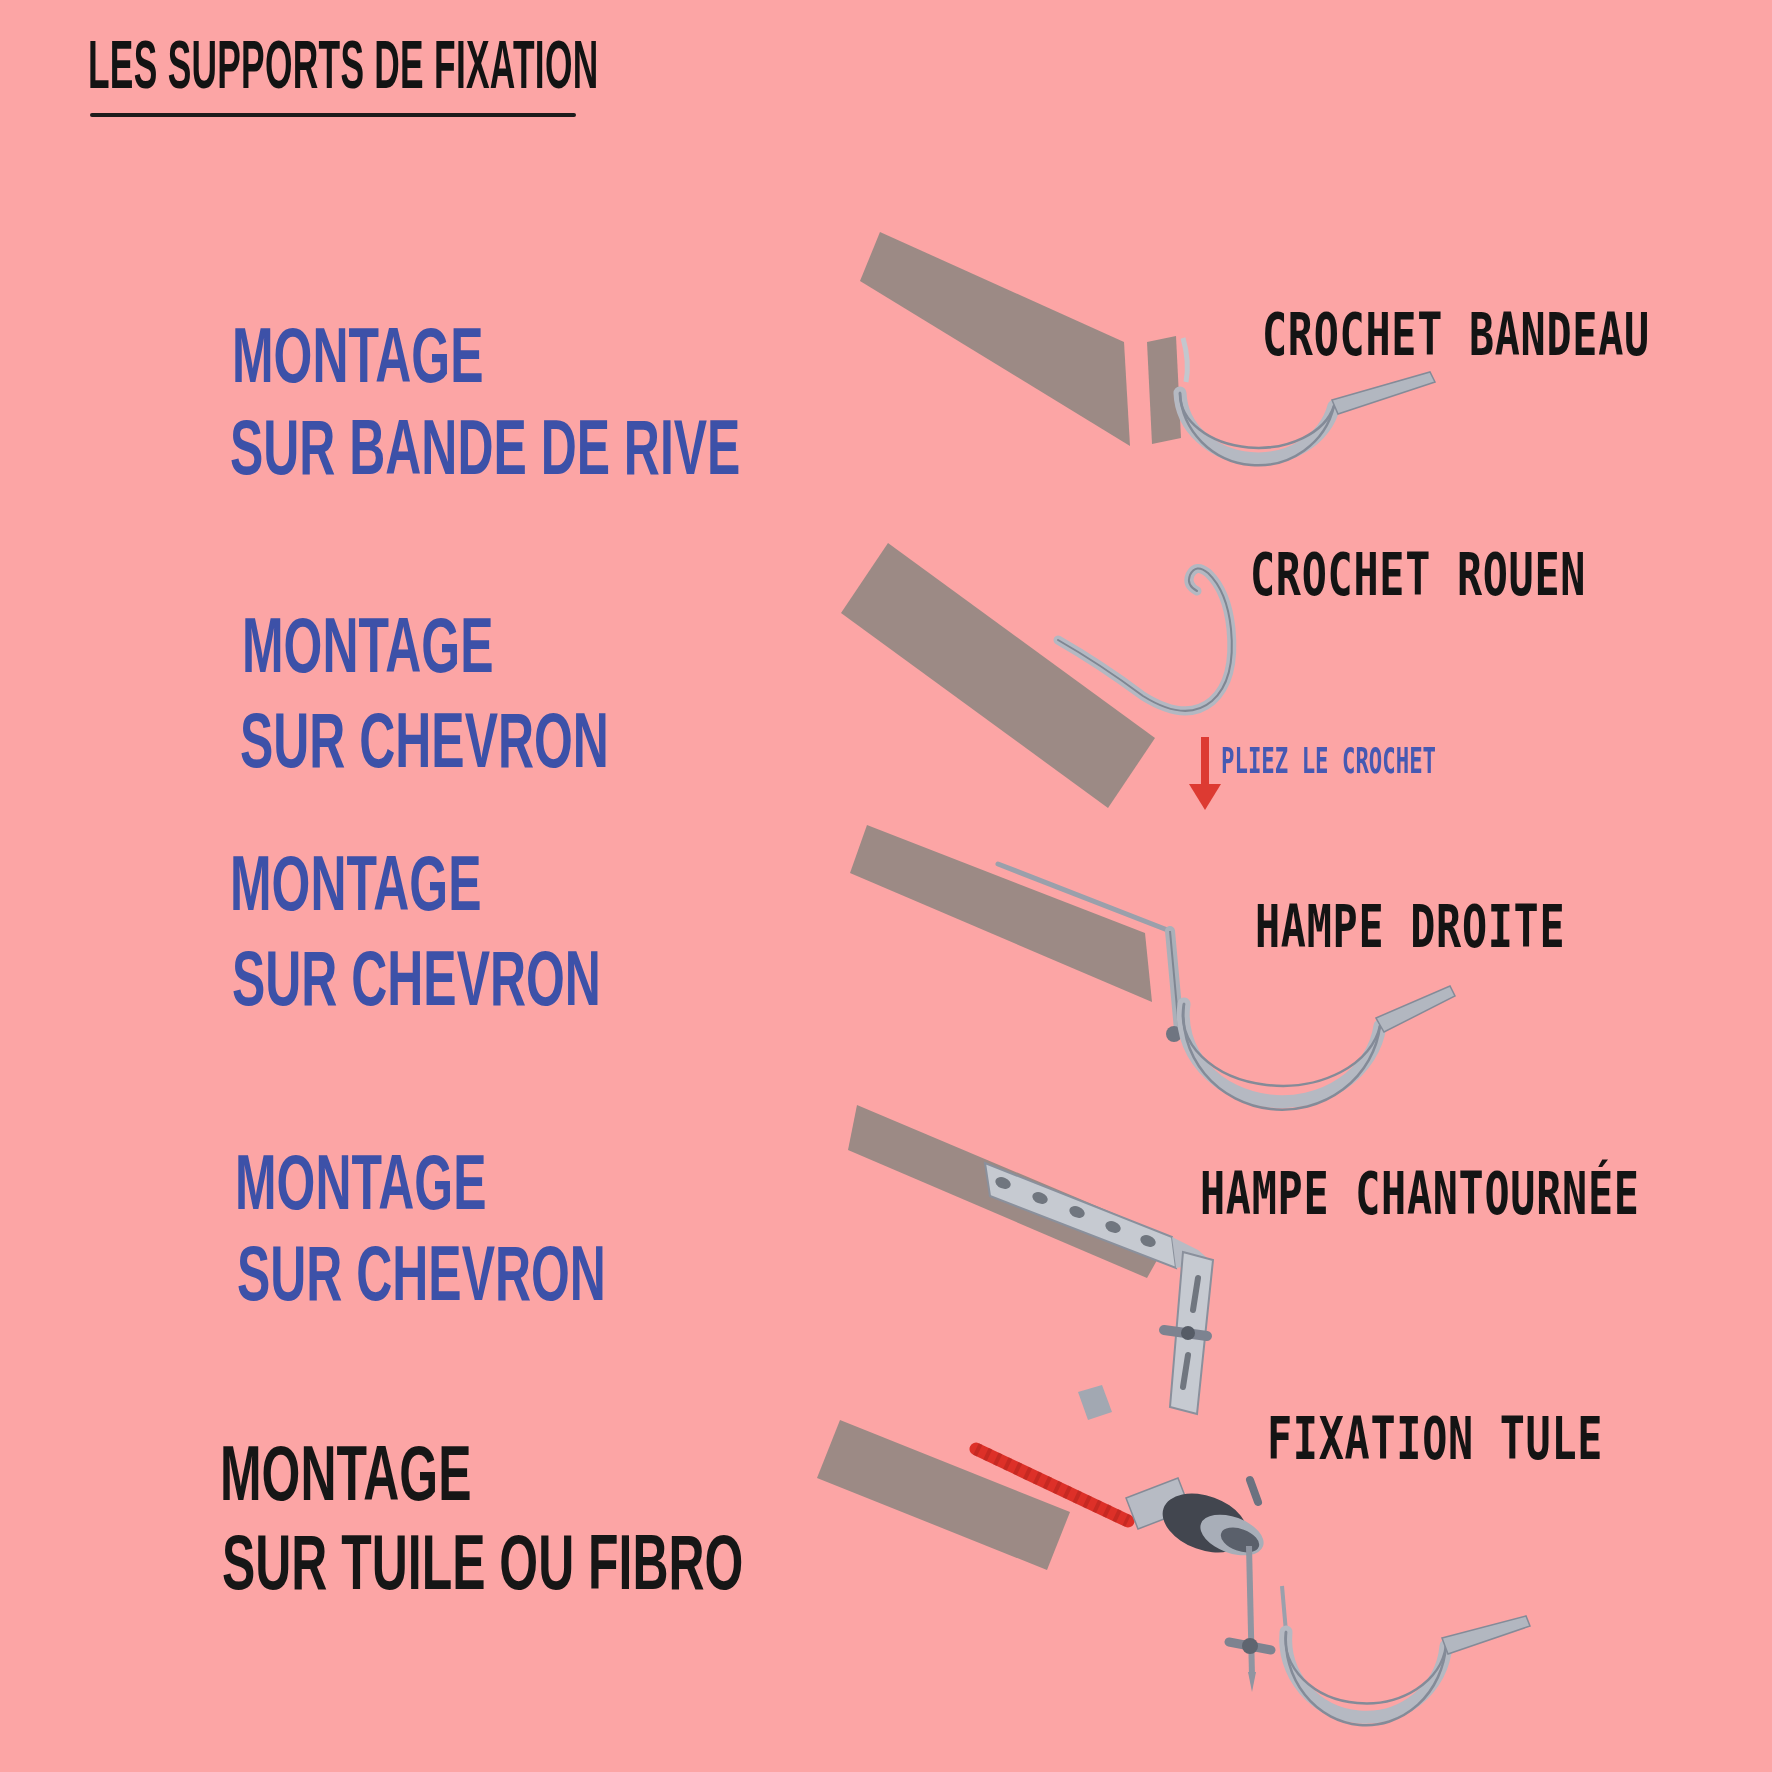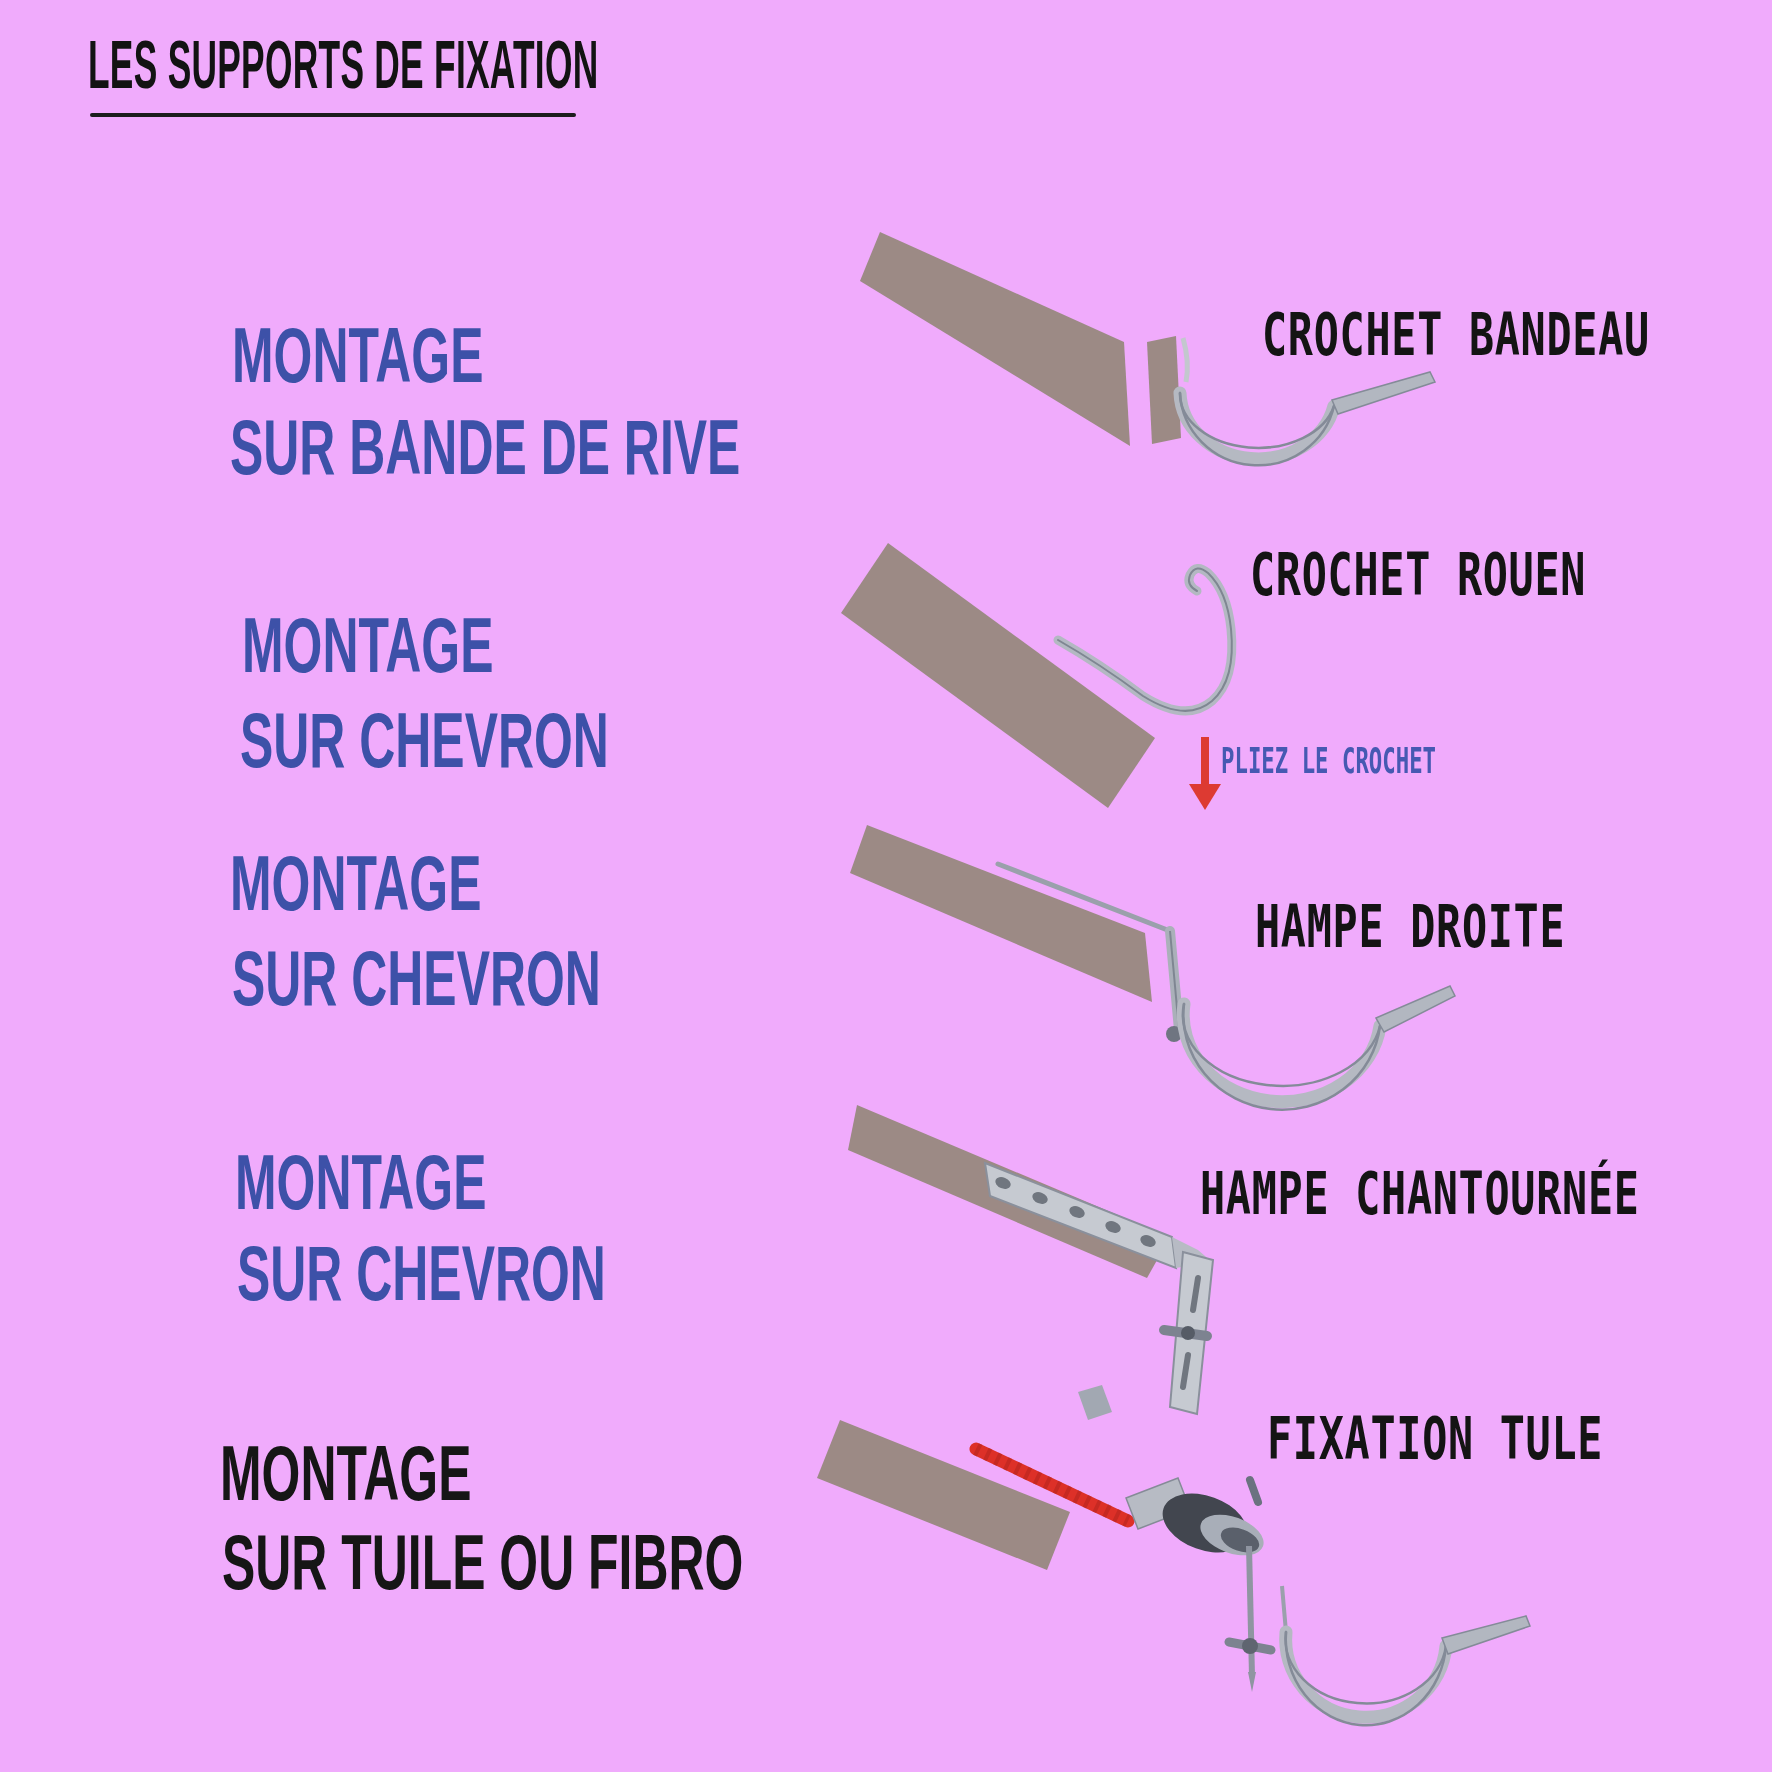--- a/index.html
+++ b/index.html
@@ -1,18 +1,18 @@
 <!DOCTYPE html>
 <html><head>
 <meta charset="utf-8">
 <style>
   html,body{margin:0;padding:0;background:#ffffff;}
   .canvas{
     position:relative;width:1772px;height:1772px;overflow:hidden;
-    background:#f0abfc;
+    background:#fca5a5;
     font-family:"Liberation Sans",sans-serif;
   }
   .title{
     position:absolute;top:30px;left:88px;
     font:700 68px/68px "Liberation Sans",sans-serif;
     color:#131313;letter-spacing:.5px;white-space:nowrap;
     transform:scaleX(.52);transform-origin:left top;
   }
   .underline{
     position:absolute;top:113px;left:90px;width:486px;height:4px;

